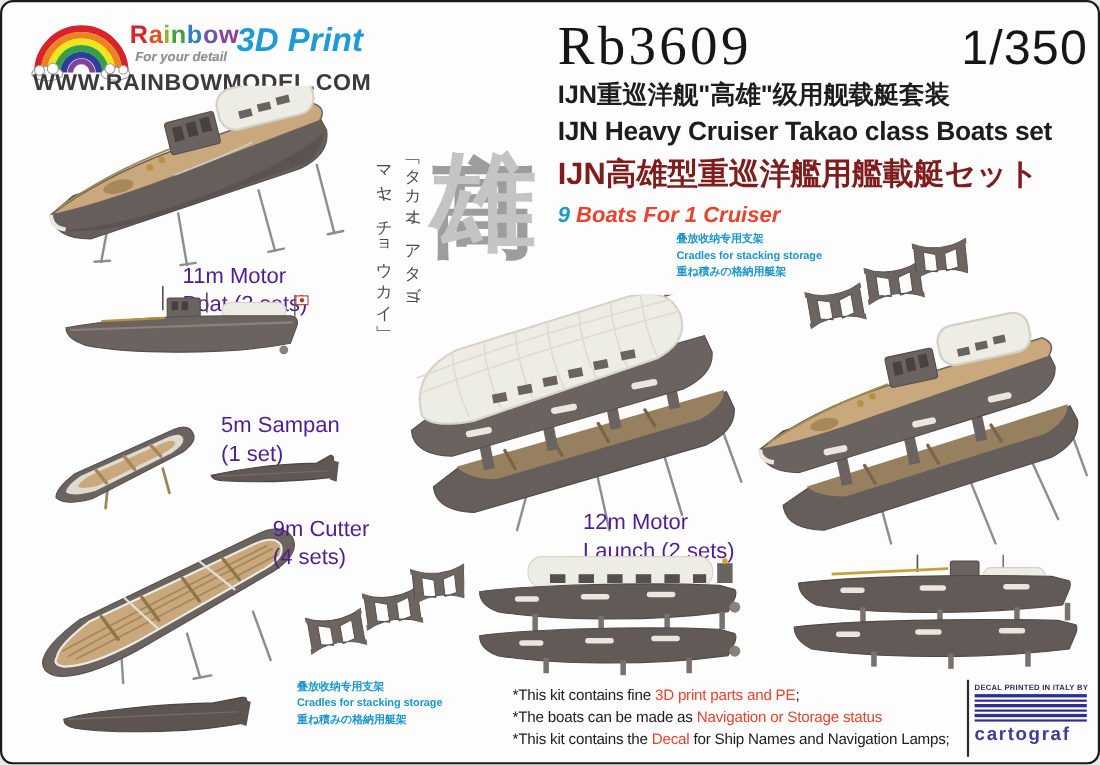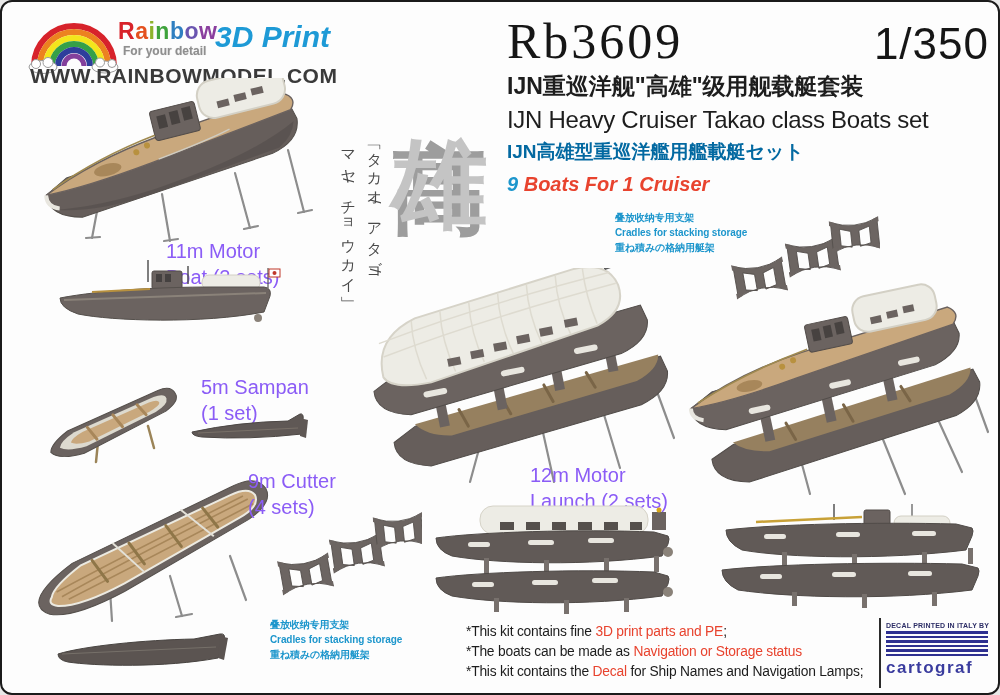--- a/index.html
+++ b/index.html
@@ -2,47 +2,47 @@
 <html style="--accent-blue: #1d96cc; --accent-red: #e8432e; --print-blue: #1e9ad6; --hull-gray: #665e5b; --deck-tan: #c9a87d; --canopy-white: #edece5; --cartograf-blue: #3a3c9e;"><head>
 <meta charset="utf-8">
 <style>
   html,body{margin:0;padding:0;background:#e9e9e9;font-family:"Liberation Sans",sans-serif;}
   #page{position:relative;width:1000px;height:695px;background:#fdfdfd;overflow:hidden;
         border:2.5px solid #1b1b1b;border-radius:12px;box-sizing:border-box;margin:0 auto;}
   .abs{position:absolute;}
 
   
   .brand-name{left:116px;top:16px;font-size:23px;font-weight:bold;letter-spacing:.5px;}
-  .brand-tagline{left:121px;top:42px;font-size:12px;font-weight:bold;color:#8f8f8f;
+  .brand-tagline{left:121px;top:42px;font-size:12px;font-weight:bold;font-style:italic;color:#8f8f8f;
                  text-shadow:0 0 1px #cfcfcf;}
   .brand-site{left:28px;top:62px;font-size:21px;font-weight:bold;color:#3a3a3a;letter-spacing:.5px;}
   .badge-3d{left:213px;top:18px;font-size:30px;font-weight:bold;font-style:italic;color:var(--print-blue,#1e9ad6);}
 
   
   .hdr{left:505px;top:12px;width:482px;}
   .hdr-row1{display:flex;justify-content:space-between;align-items:flex-end;height:52px;}
   .code{font-family:"Liberation Serif",serif;font-size:50px;letter-spacing:3px;color:#161616;line-height:1;}
   .scale{font-size:44px;letter-spacing:1px;color:#161616;line-height:1;font-weight:500;}
   .t-zh{font-size:23px;font-weight:600;color:#1d1d1d;margin-top:5px;white-space:nowrap;}
-  .t-en{font-size:24px;font-weight:400;color:#1d1d1d;margin-top:4px;white-space:nowrap;letter-spacing:-.3px;}
-  .t-ja{font-size:19px;font-weight:600;color:#0369a1;margin-top:5px;white-space:nowrap;}
+  .t-en{font-size:24px;font-weight:700;color:#1d1d1d;margin-top:4px;white-space:nowrap;letter-spacing:-.3px;}
+  .t-ja{font-size:28px;font-weight:600;color:#7f1d1d;margin-top:5px;white-space:nowrap;}
   .t-sub{font-size:20px;font-weight:bold;font-style:italic;margin-top:8px;}
   .t-sub .num{color:var(--accent-blue,#1d96cc);}
   .t-sub .rest{color:var(--accent-red,#e8432e);}
 
   
   .wm-kanji{left:388px;top:56px;writing-mode:vertical-rl;font-size:96px;line-height:1.05;
             font-family:"DejaVu Serif","Liberation Serif",serif;font-weight:bold;}
   .wm-kanji .k1{color:#9d9d9d;}
   .wm-kanji .k2{color:#c4c4c4;}
   .wm-ships{left:333px;top:138px;writing-mode:vertical-rl;font-size:15px;letter-spacing:2px;
             line-height:1.75;color:#4a4a4a;height:180px;}
 
   
-  .lbl{font-size:20px;color:#8b5cf6;line-height:1.28;}
+  .lbl{font-size:20px;color:#4c1d95;line-height:1.28;}
   .lbl-11m{left:164px;top:237px;}
   .lbl-6m{left:199px;top:373px;}
   .lbl-9m{left:246px;top:467px;}
   .lbl-12m{left:528px;top:461px;width:205px;text-align:left;}
 
   
   .cradle-note{font-size:10px;font-weight:bold;line-height:1.5;color:var(--accent-blue,#1d96cc);letter-spacing:-.1px;}
   .cradle-top{left:613px;top:208px;}
   .cradle-bottom{left:268px;top:615px;}
 

